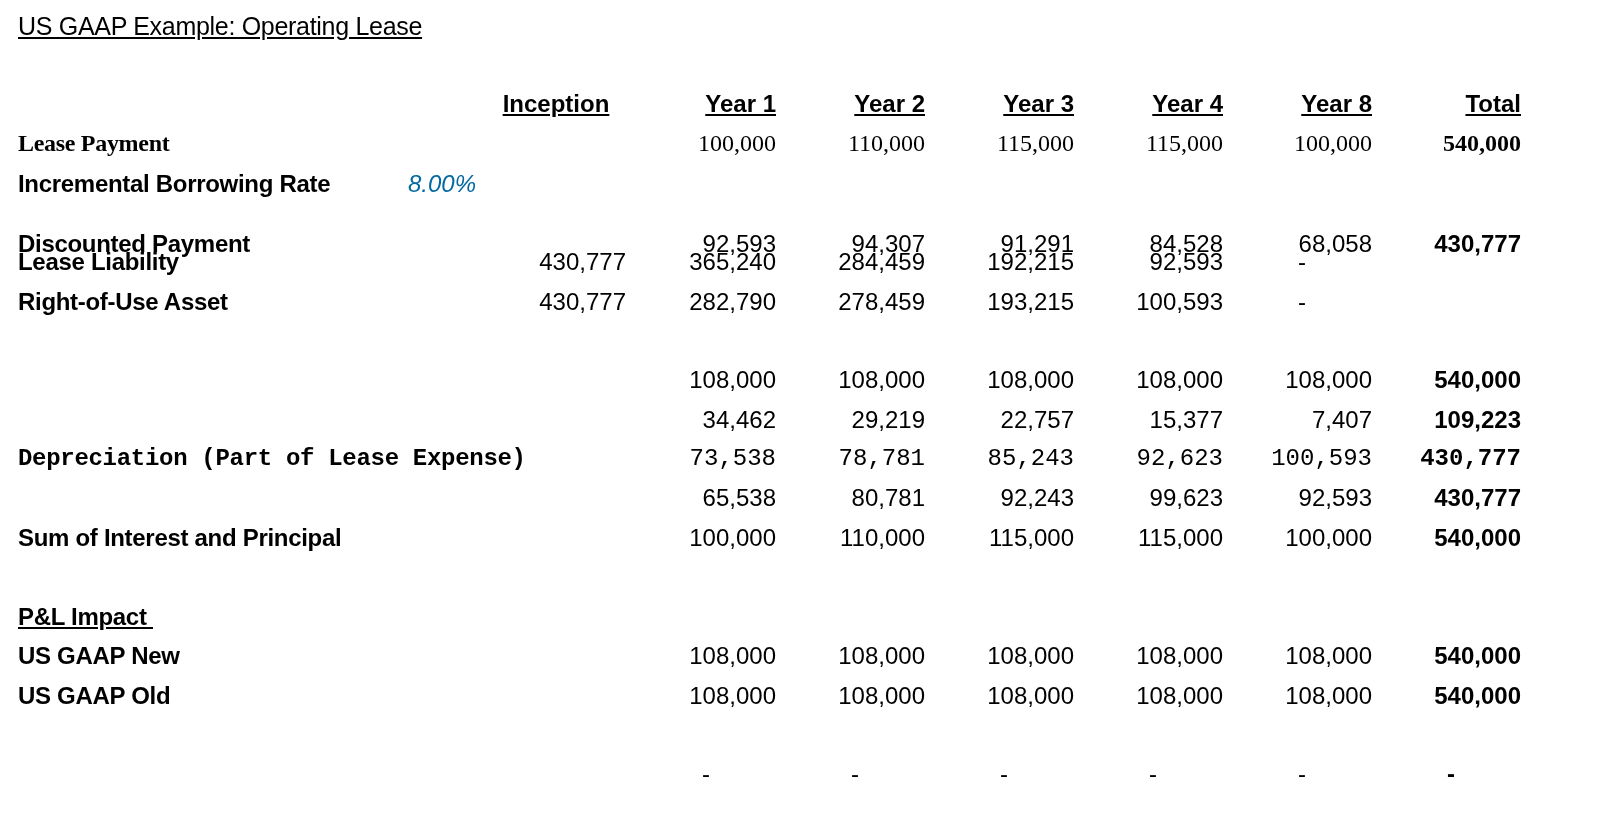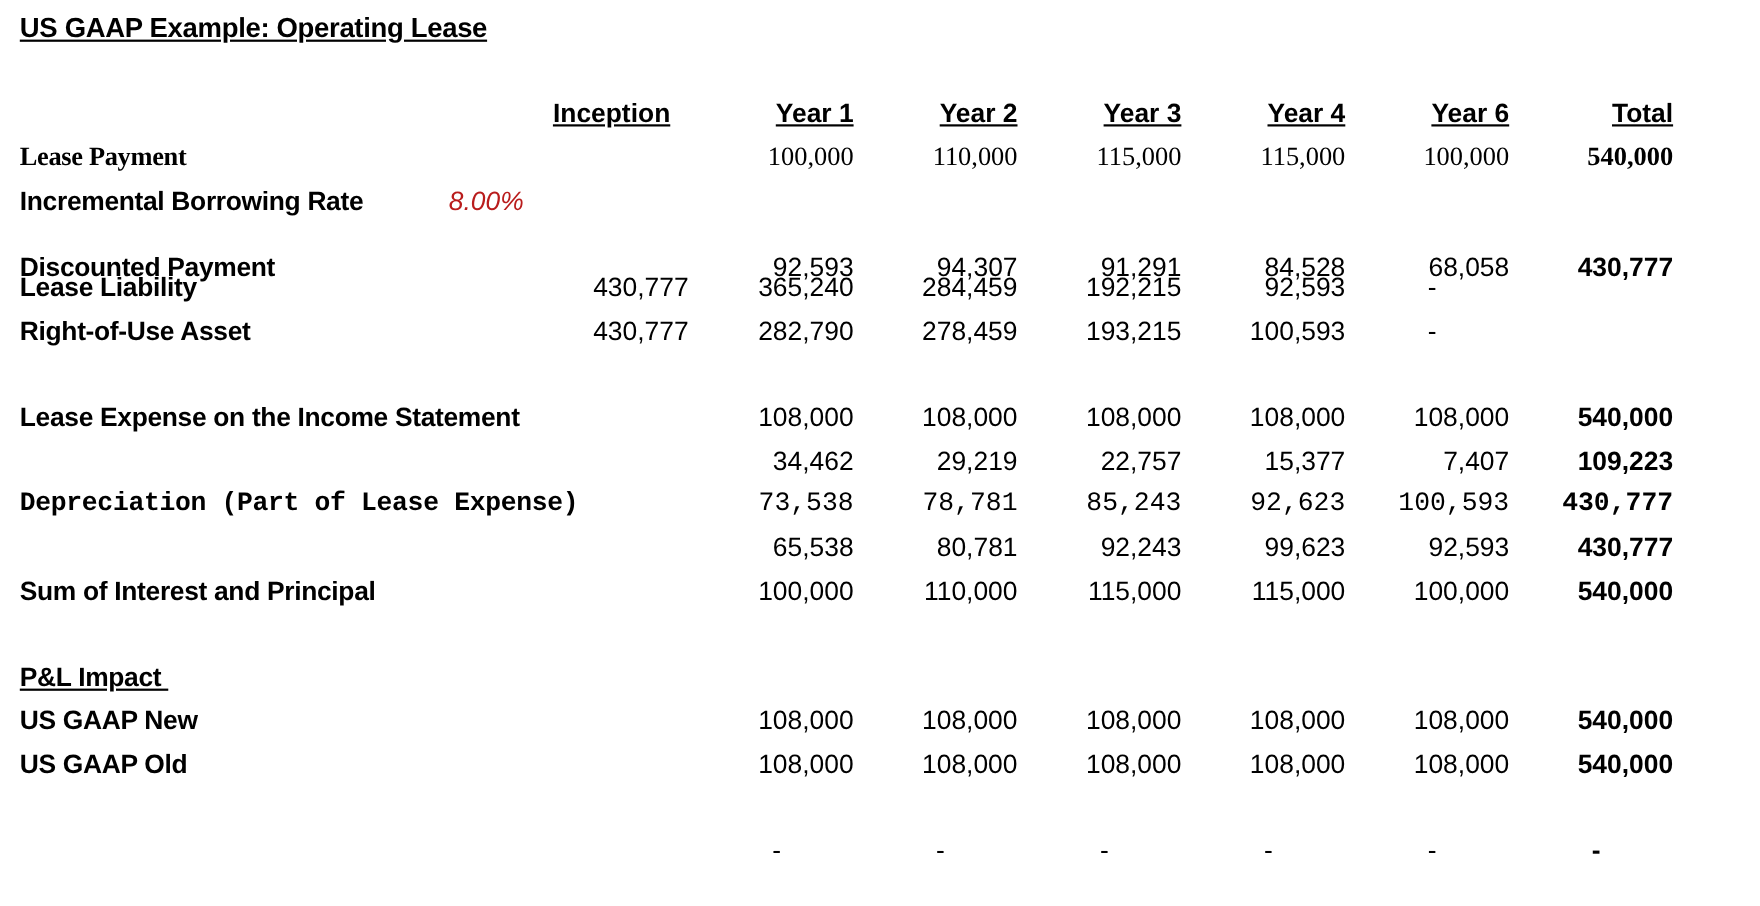--- a/index.html
+++ b/index.html
@@ -3,57 +3,57 @@
 <meta charset="utf-8">
 <style>
   html, body { margin: 0; padding: 0; background: #ffffff; }
   body {
     width: 1600px; height: 824px; position: relative; overflow: hidden;
     font-family: "Liberation Sans", "DejaVu Sans", sans-serif;
     color: #000000;
   }
   .title {
     position: absolute; left: 18px; top: 12px;
-    font-size: 25px; font-weight: bold; text-decoration: underline;
+    font-size: 25px; font-weight: normal; text-decoration: underline;
     letter-spacing: -0.3px;
   }
   .row { position: absolute; left: 0; width: 1600px; height: 40px; font-size: 24px; padding-left: 36px; }
   .label {
     position: absolute; left: 18px; top: 0; font-weight: bold; white-space: nowrap;
     letter-spacing: -0.3px;
   }
   .label.underline { text-decoration: underline; }
   .cell {
     position: absolute; top: 0; text-align: right; width: 140px; white-space: nowrap;
   }
   .cell.center { text-align: center; }
   .cell.bold { font-weight: bold; }
   .hdr { font-weight: bold; text-decoration: underline; }
-  .rate { position: absolute; left: 408px; top: 0; color: #b91c1c; font-style: italic; }
+  .rate { position: absolute; left: 408px; top: 0; color: #0369a1; font-style: italic; }
   
   .c0 { left: 486px; }   
   .c1 { left: 636px; }   
   .c2 { left: 785px; }   
   .c3 { left: 934px; }   
   .c4 { left: 1083px; }  
   .c5 { left: 1232px; }  
   .c6 { left: 1381px; }  
 </style>
 </head>
 <body>
 
 <div class="title">US GAAP Example:  Operating Lease</div>
 
 <div class="row" style="top:90px;">
   <span class="cell hdr c0" style="text-align:center;left:486px;">Inception</span>
   <span class="cell hdr c1">Year 1</span>
   <span class="cell hdr c2">Year 2</span>
   <span class="cell hdr c3">Year 3</span>
   <span class="cell hdr c4">Year 4</span>
-  <span class="cell hdr c5">Year 6</span>
+  <span class="cell hdr c5">Year 8</span>
   <span class="cell hdr c6">Total</span>
 </div>
 
 <div class="row" style="top:130px;font-family:Liberation Serif, serif;">
   <span class="label">Lease Payment</span>
   <span class="cell c1">100,000</span>
   <span class="cell c2">110,000</span>
   <span class="cell c3">115,000</span>
   <span class="cell c4">115,000</span>
   <span class="cell c5">100,000</span>
@@ -89,21 +89,20 @@
   <span class="label">Right-of-Use Asset</span>
   <span class="cell c0">430,777</span>
   <span class="cell c1">282,790</span>
   <span class="cell c2">278,459</span>
   <span class="cell c3">193,215</span>
   <span class="cell c4">100,593</span>
   <span class="cell c5 center">-</span>
 </div>
 
 <div class="row" style="top:366px;">
-  <span class="label">Lease Expense on the Income Statement</span>
   <span class="cell c1">108,000</span>
   <span class="cell c2">108,000</span>
   <span class="cell c3">108,000</span>
   <span class="cell c4">108,000</span>
   <span class="cell c5">108,000</span>
   <span class="cell c6 bold">540,000</span>
 </div>
 
 <div class="row" style="top:406px;">
   <span class="cell c1">34,462</span>

